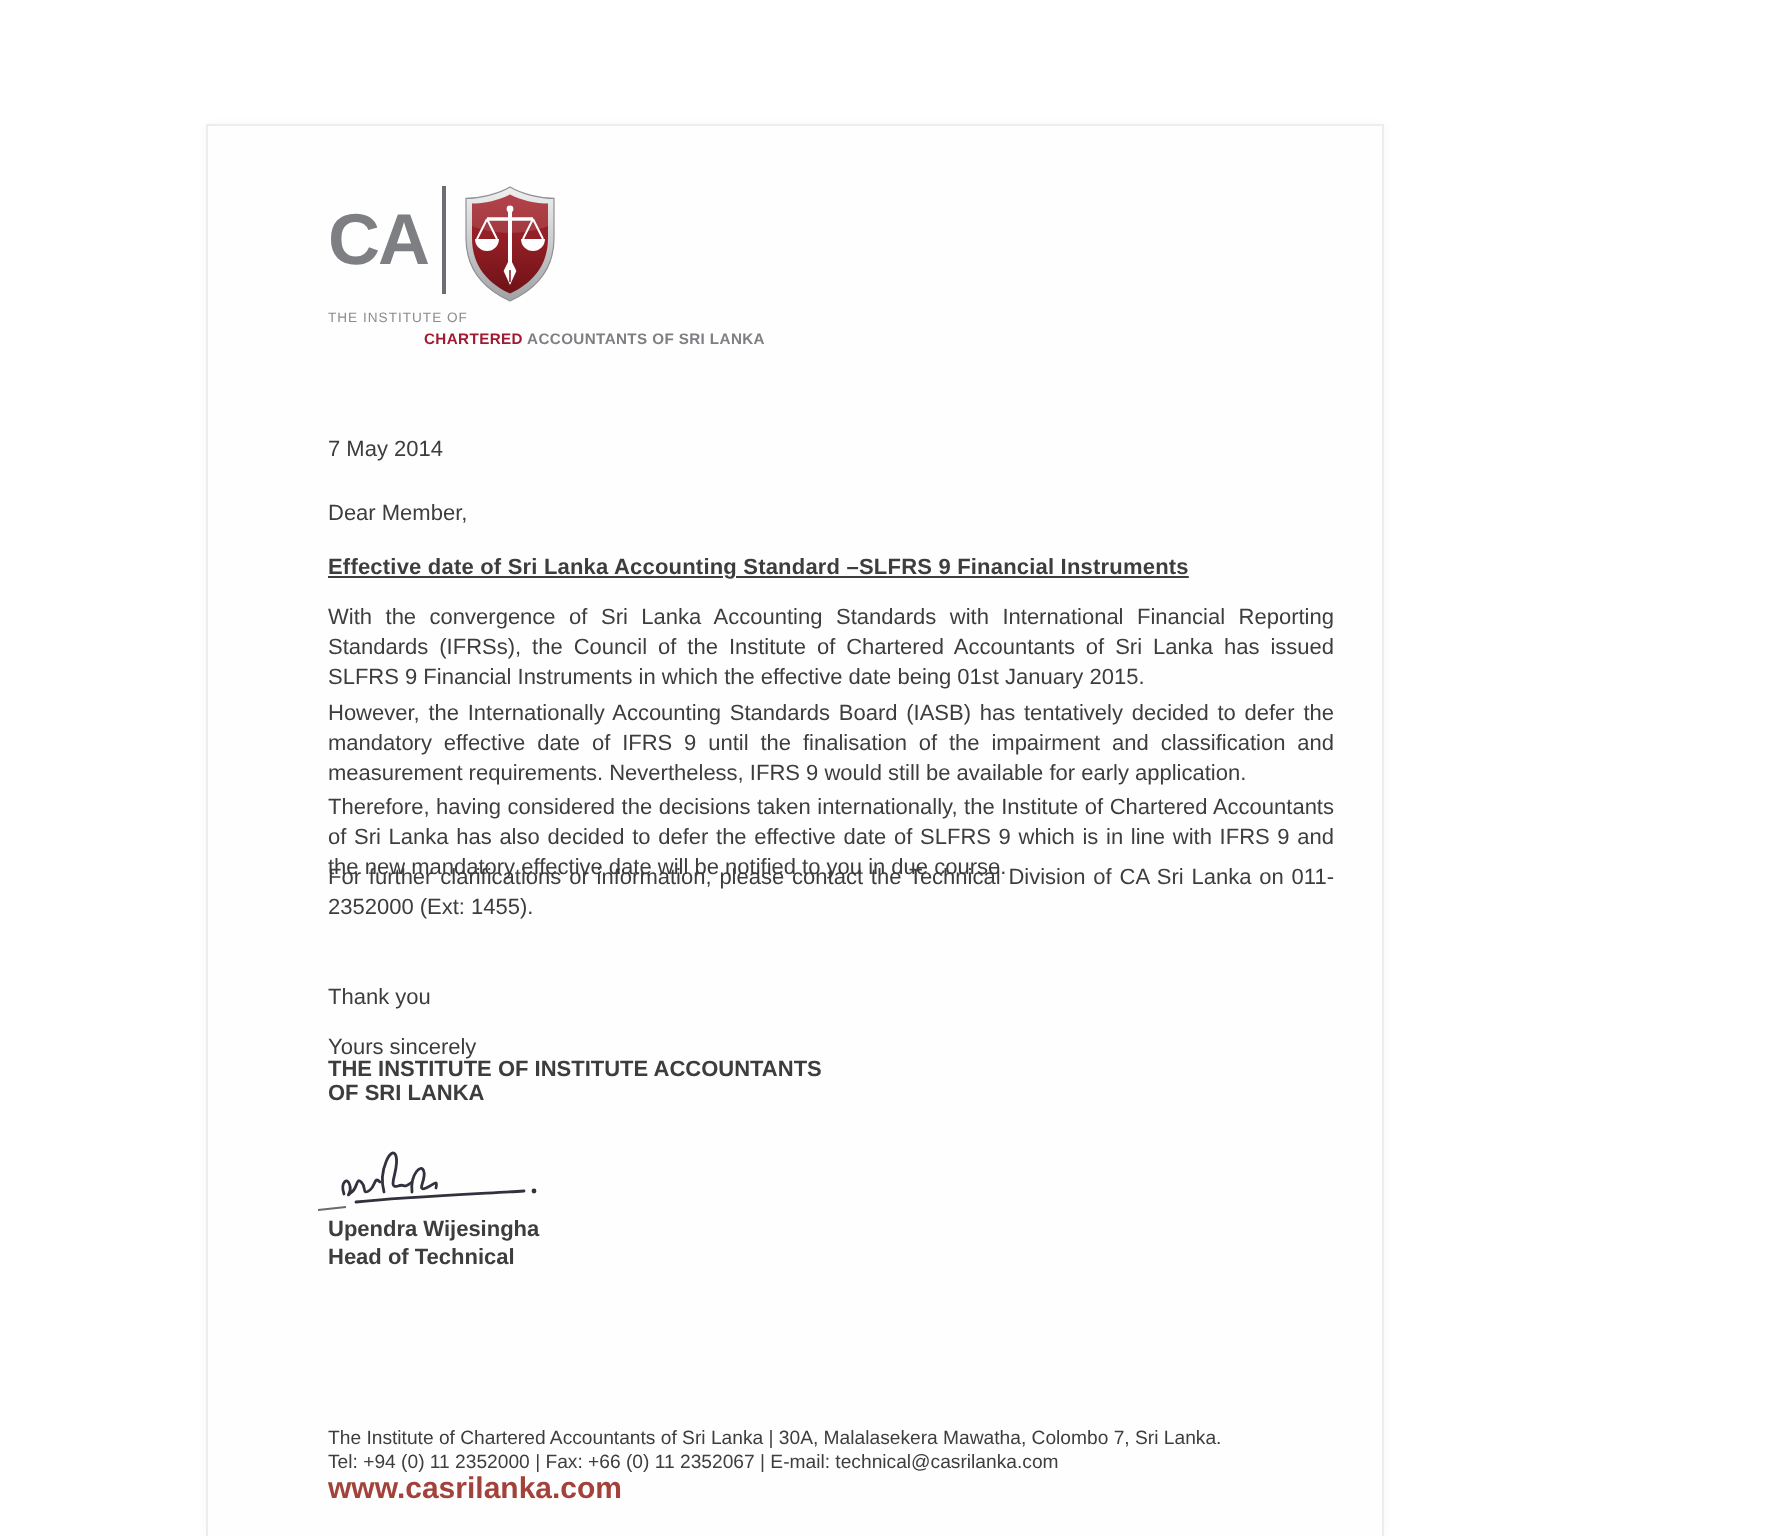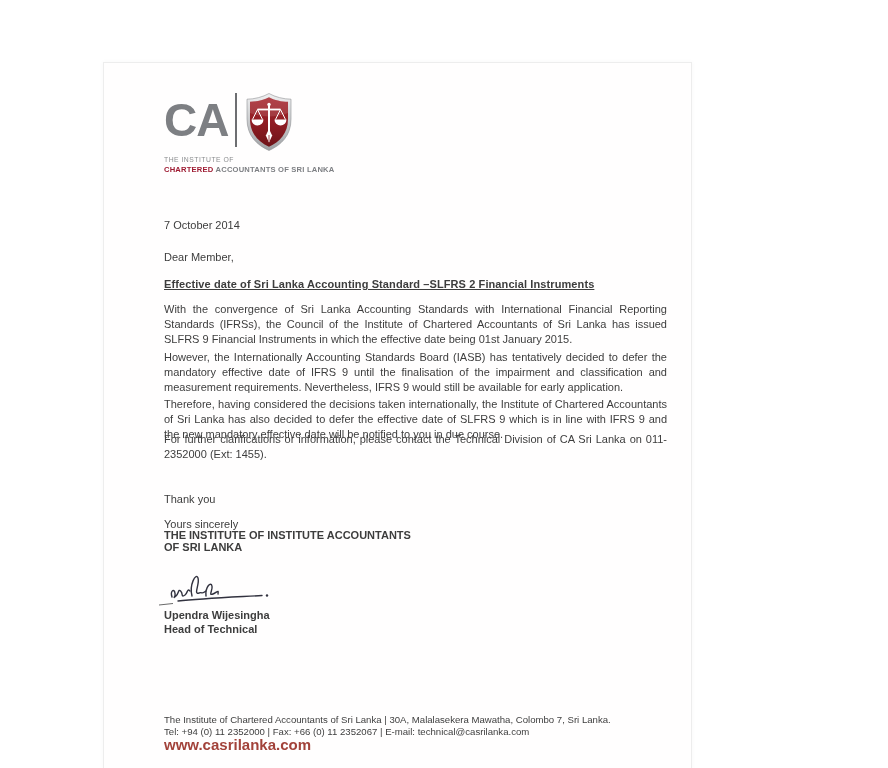--- a/index.html
+++ b/index.html
@@ -13,27 +13,27 @@
     box-shadow:0 0 5px rgba(0,0,0,0.035);
   }
   .abs{position:absolute;left:60px;}
   .txt{font-size:11px;color:#3d3d3d;line-height:15.2px;}
   .para{width:503px;text-align:justify;}
   .bold{font-weight:bold;}
   .subject{font-weight:bold;text-decoration:underline;letter-spacing:0.1px;}
   
   .logo-row{display:flex;align-items:flex-start;}
   .logo-ca{
-    font-size:46px;line-height:38px;font-weight:700;color:#7d7f83;
+    font-size:36px;line-height:38px;font-weight:700;color:#7d7f83;
     letter-spacing:-1px;margin-top:9px;
   }
   .logo-bar{width:2px;height:54px;background:#6d6e71;margin:1px 7px 0 7px;}
   .logo-tag1{font-size:6.8px;color:#8a8c8e;letter-spacing:0.5px;margin-top:4px;}
   .logo-tag2{font-size:7.6px;font-weight:bold;color:#7d7f83;letter-spacing:0.2px;margin-top:2px;}
-  .logo-tag2 .red{color:#9e1b32;}
+  .logo-tag2 .red{color:#9e1b32;margin-left:48px;}
   
   .footer{font-size:9.6px;color:#3e3e3e;line-height:12.4px;width:520px;}
   .website{font-size:15px;font-weight:bold;color:#a2423a;}
   .sig-svg{display:block;}
 </style>
 </head>
 <body>
 
 <div class="page">
 
@@ -67,25 +67,25 @@
           <path d="M30.5 27.5 A6 6 0 0 0 42.5 27.5 Z" fill="#ffffff" stroke="none"></path>
           <path d="M25 37 L21.8 43.5 L25 50.5 L28.2 43.5 Z" fill="#ffffff" stroke="none"></path>
           <line x1="25" y1="43" x2="25" y2="49" stroke="#8e1c23" stroke-width="0.8"></line>
         </g>
       </svg>
     </div>
     <div class="logo-tag1">THE INSTITUTE OF</div>
     <div class="logo-tag2"><span class="red">CHARTERED</span><span> ACCOUNTANTS OF SRI LANKA</span></div>
   </div>
 
-  <div class="abs txt" style="top:155px;">7 October 2014</div>
+  <div class="abs txt" style="top:155px;">7 May 2014</div>
 
   <div class="abs txt" style="top:187px;">Dear Member,</div>
 
-  <div class="abs txt subject" style="top:214px;">Effective date of Sri Lanka Accounting Standard –SLFRS 2 Financial Instruments</div>
+  <div class="abs txt subject" style="top:214px;">Effective date of Sri Lanka Accounting Standard –SLFRS 9 Financial Instruments</div>
 
   <div class="abs txt para" style="top:239px;">With the convergence of Sri Lanka Accounting Standards with International Financial Reporting Standards (IFRSs), the Council of the Institute of Chartered Accountants of Sri Lanka has issued SLFRS 9 Financial Instruments in which the effective date being 01st January 2015.</div>
 
   <div class="abs txt para" style="top:287px;">However, the Internationally Accounting Standards Board (IASB) has tentatively decided to defer the mandatory effective date of IFRS 9 until the finalisation of the impairment and classification and measurement requirements. Nevertheless, IFRS 9 would still be available for early application.</div>
 
   <div class="abs txt para" style="top:334px;">Therefore, having considered the decisions taken internationally, the Institute of Chartered Accountants of Sri Lanka has also decided to defer the effective date of SLFRS 9 which is in line with IFRS 9 and the new mandatory effective date will be notified to you in due course.</div>
 
   <div class="abs txt para" style="top:369px;">For further clarifications or information, please contact the Technical Division of CA Sri Lanka on 011-2352000 (Ext: 1455).</div>
 
   <div class="abs txt" style="top:429px;">Thank you</div>

